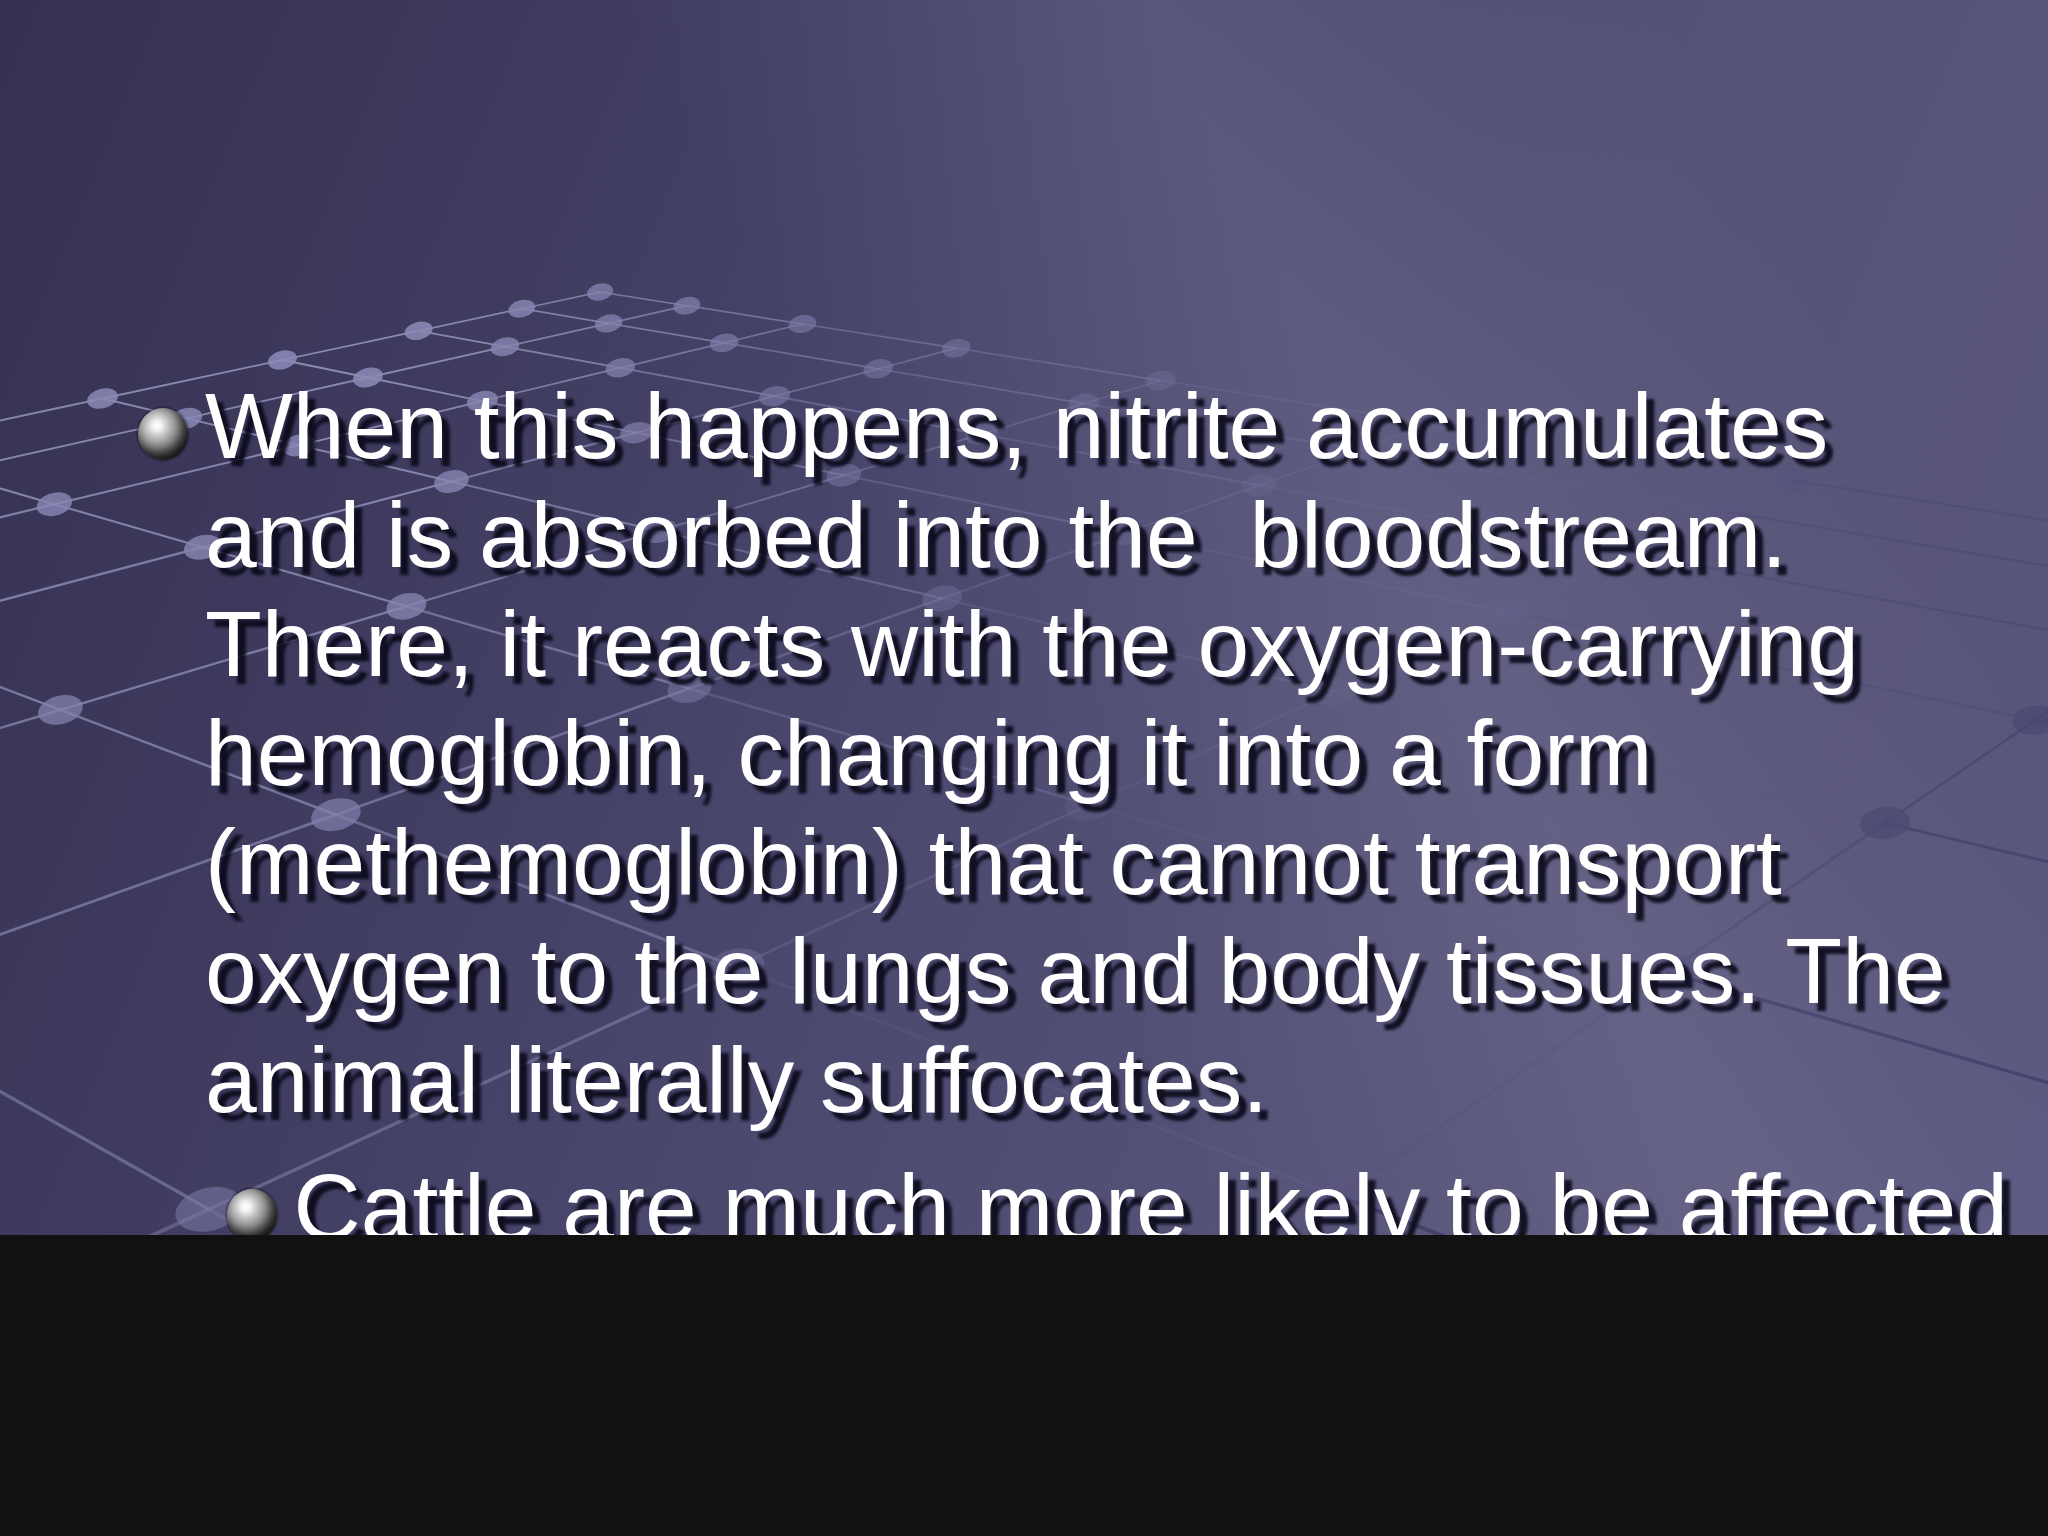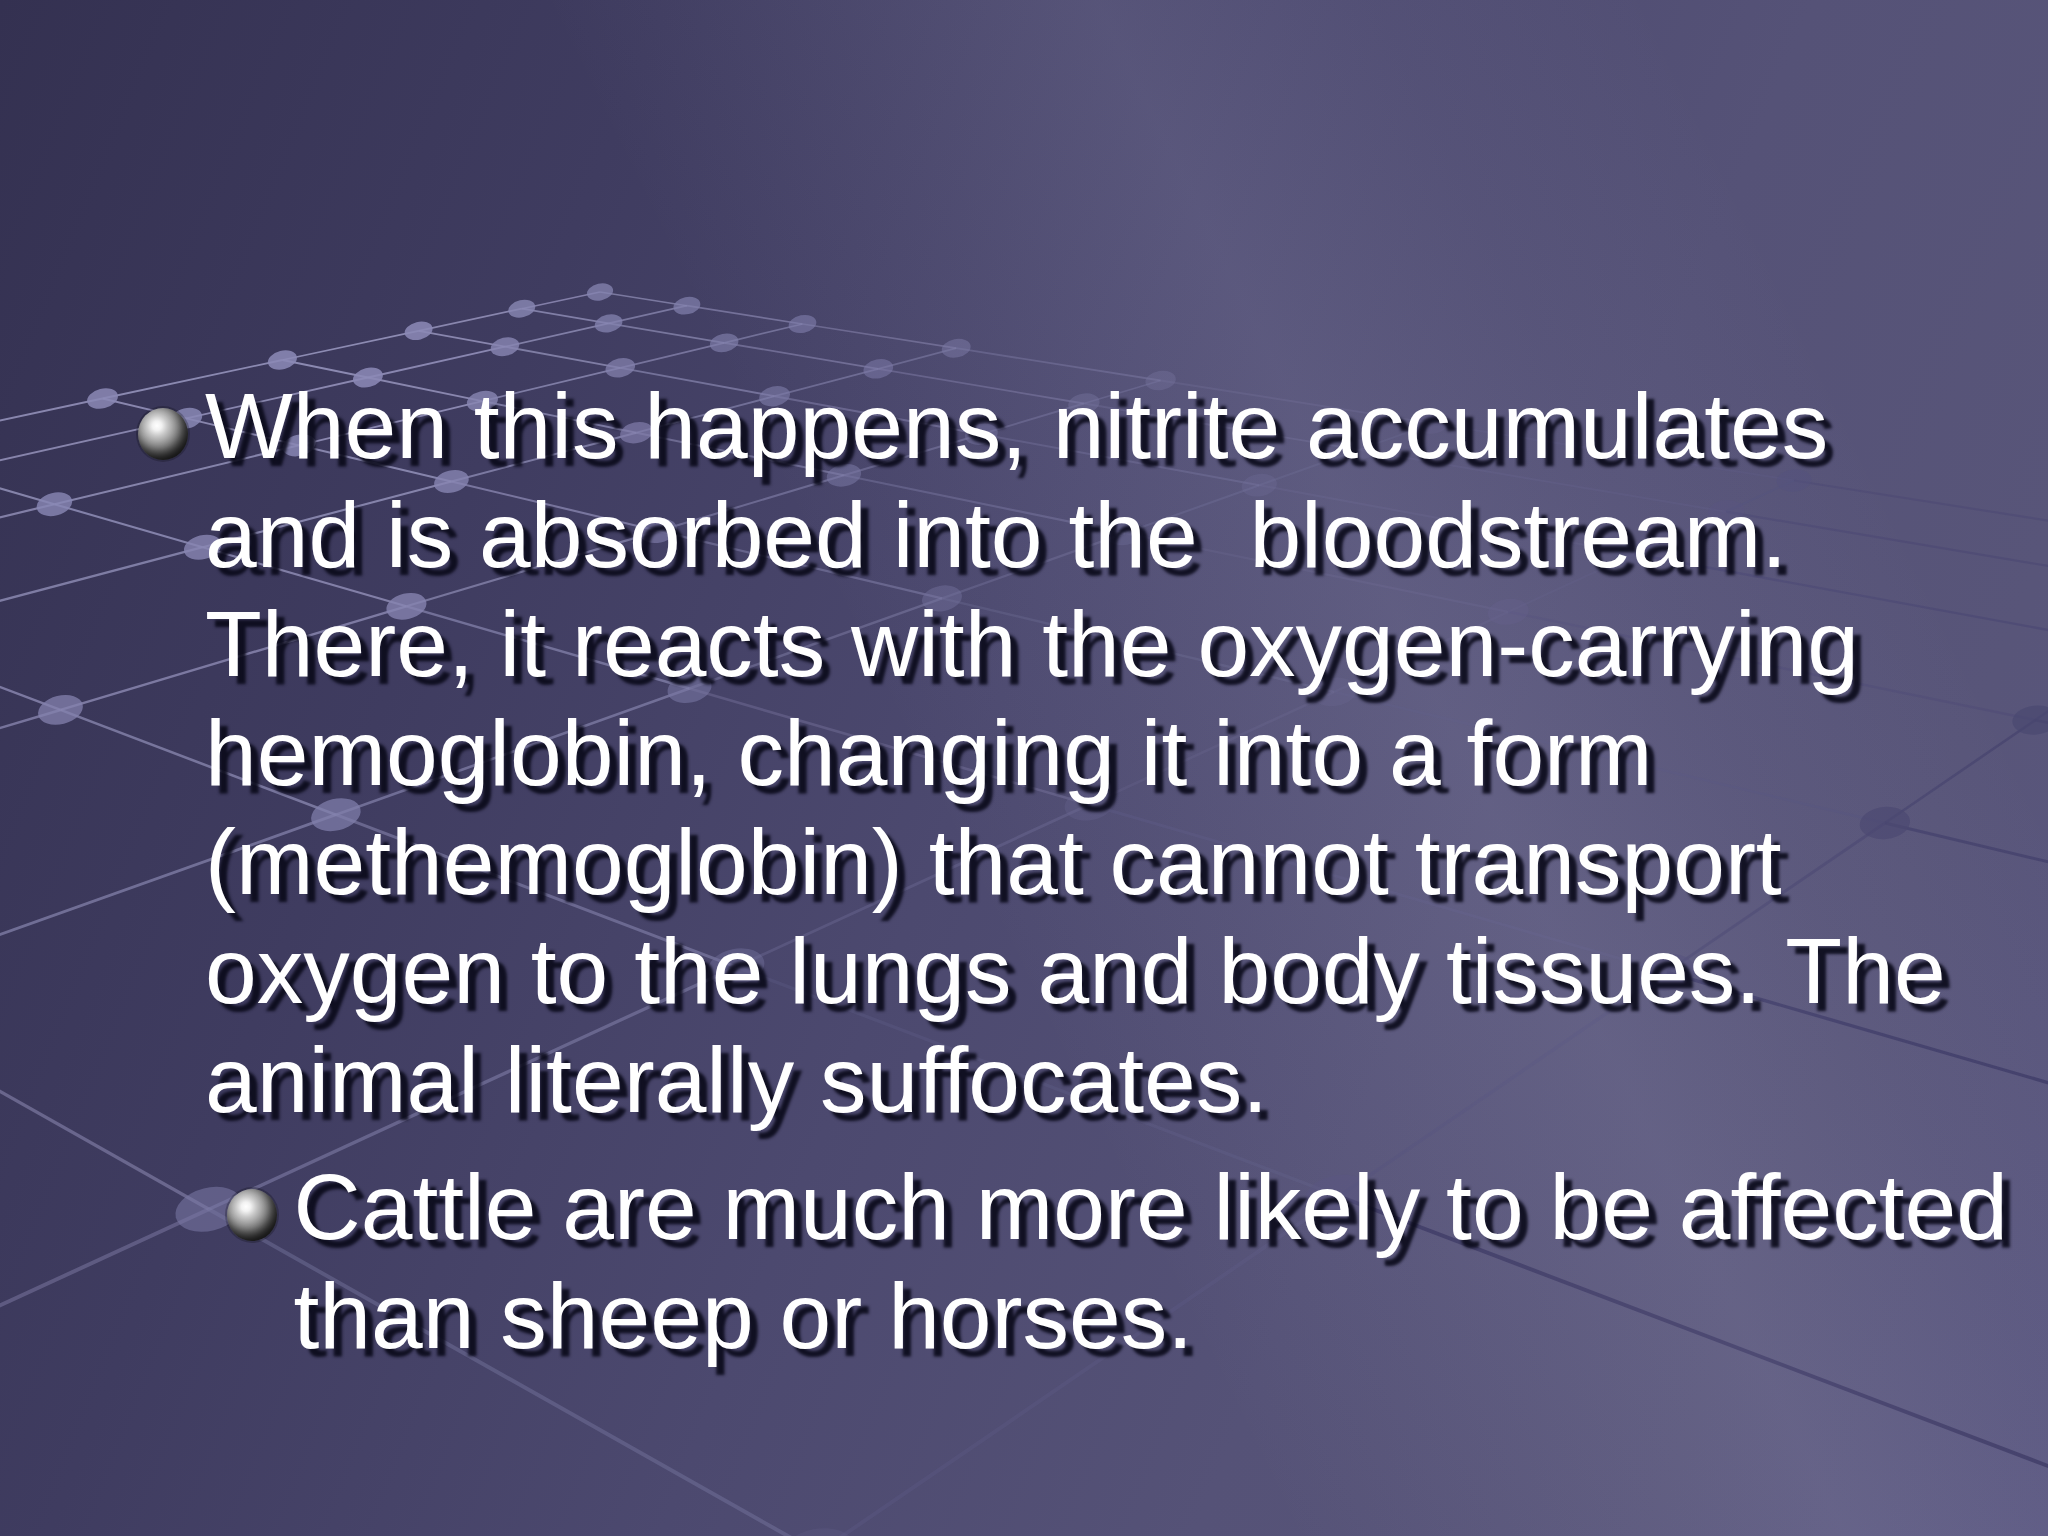--- a/index.html
+++ b/index.html
@@ -1,18 +1,18 @@
 <!DOCTYPE html>
 <html><head>
 <meta charset="utf-8">
 <style>
   html,body{margin:0;padding:0;background:#111;}
   .slide{
     position:relative;
-    width:2048px;height:1536px;
+    width:2048px;height:1235px;
     overflow:hidden;
     background:linear-gradient(112deg,
       #343151 0%, #3f3c60 25%, #4c496f 48%,
       #555277 68%, #585579 85%, #5a5780 100%);
     font-family:"Liberation Sans", sans-serif;
   }
   #mesh{position:absolute;left:0;top:0;width:2048px;height:1536px;display:block;}
   .light-band{
     position:absolute;inset:0;pointer-events:none;
     background:linear-gradient(64deg,

